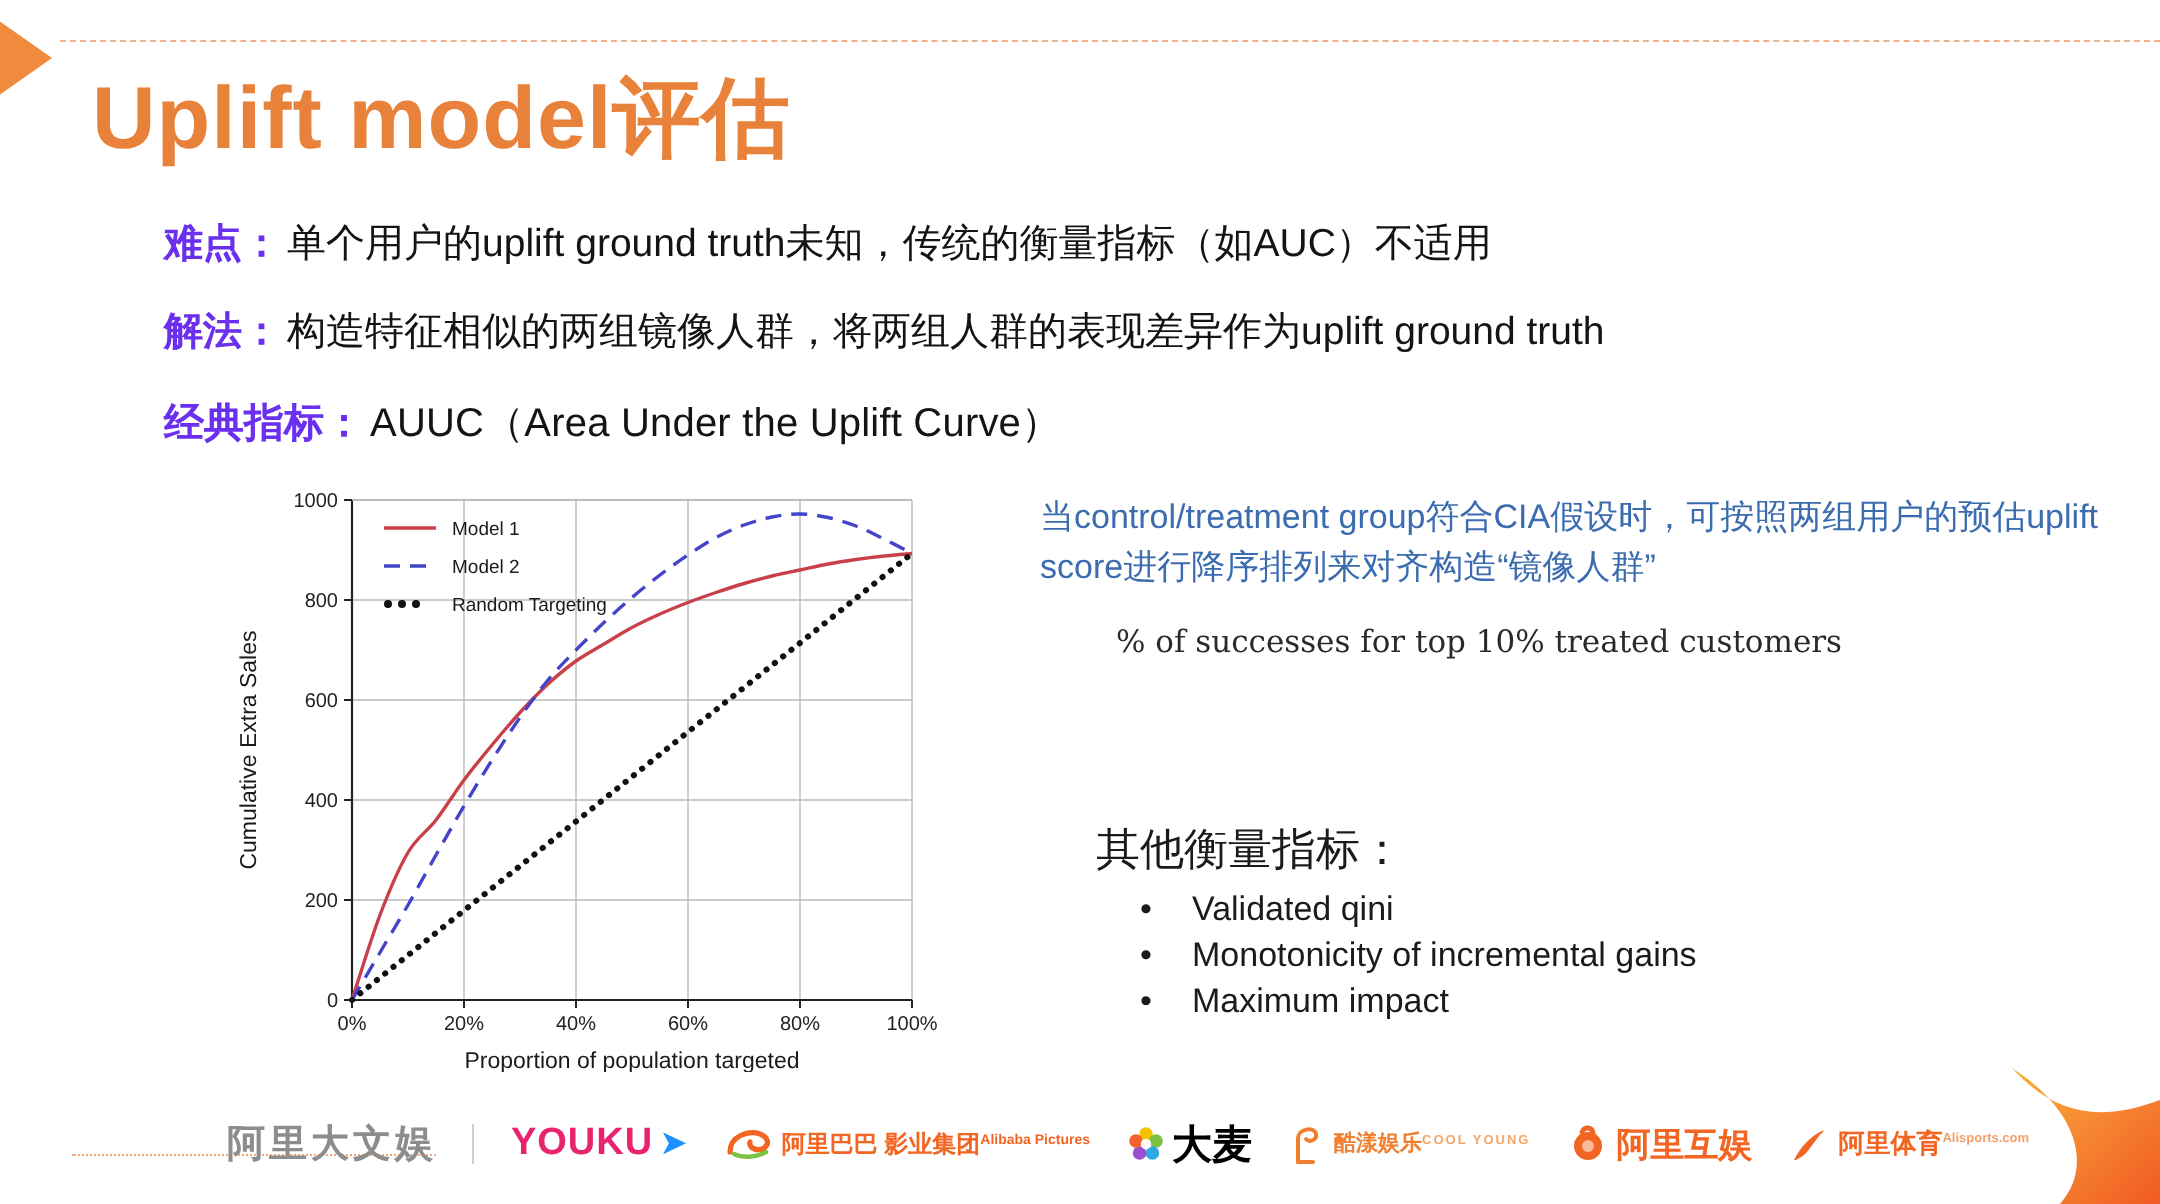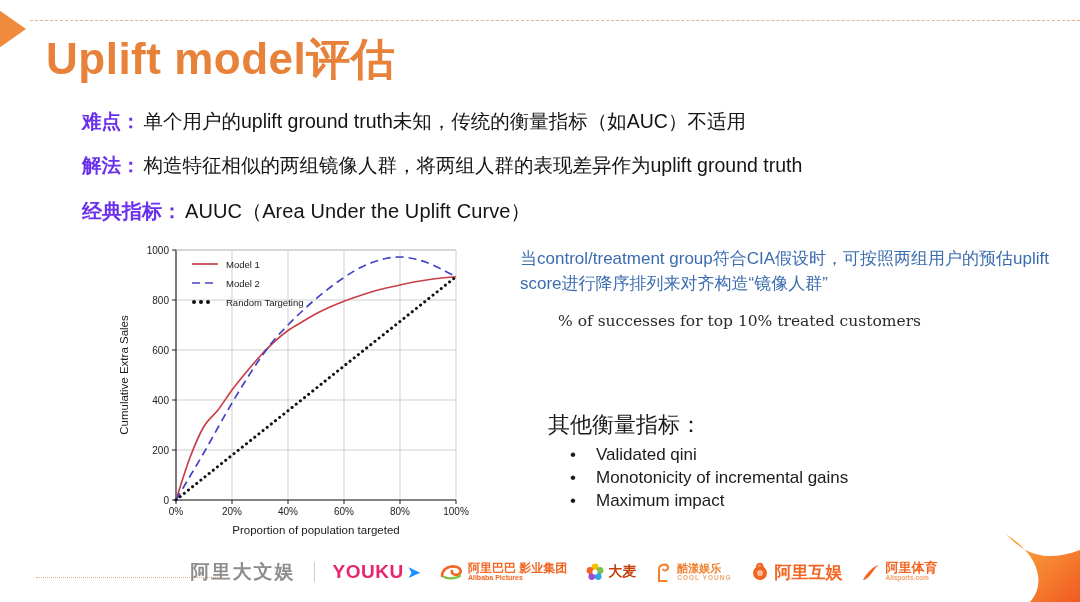--- a/index.html
+++ b/index.html
@@ -180,28 +180,28 @@
     color: #E8246E;
     letter-spacing: .5px;
   }
   .logo-ali-pic-cn {
     font-size: 12px; font-weight: 700; color: #F26522; line-height: 11px;
   }
   .logo-ali-pic-en {
     font-size: 7px; font-weight: 700; color: #F26522; line-height: 8px;
   }
   .logo-damai {
-    font-size: 14px; font-weight: 800; color: #c2410c;
+    font-size: 20px; font-weight: 800; color: #000000;
   }
   .logo-cool-cn { font-size: 11px; font-weight: 700; color: #F08030; line-height: 11px; }
   .logo-cool-en { font-size: 6.5px; font-weight: 700; color: #F2A76B; line-height: 8px; letter-spacing: 1px; }
   .logo-huyu { font-size: 17px; font-weight: 800; color: #F26522; }
   .logo-sport-cn { font-size: 13px; font-weight: 700; color: #F26522; line-height: 12px; }
   .logo-sport-en { font-size: 6.5px; font-weight: 700; color: #F4A06A; line-height: 8px; }
-  .logo-stack { display: flex; flex-direction: column; justify-content: center; }
+  .logo-stack { display: flex; flex-direction: row; justify-content: center; }
 </style>
 </head>
 <body>
 
 <div id="slide">
 
   <div class="corner-arrow"></div>
   <div class="top-rule"></div>
   <div class="bottom-rule"></div>
 

